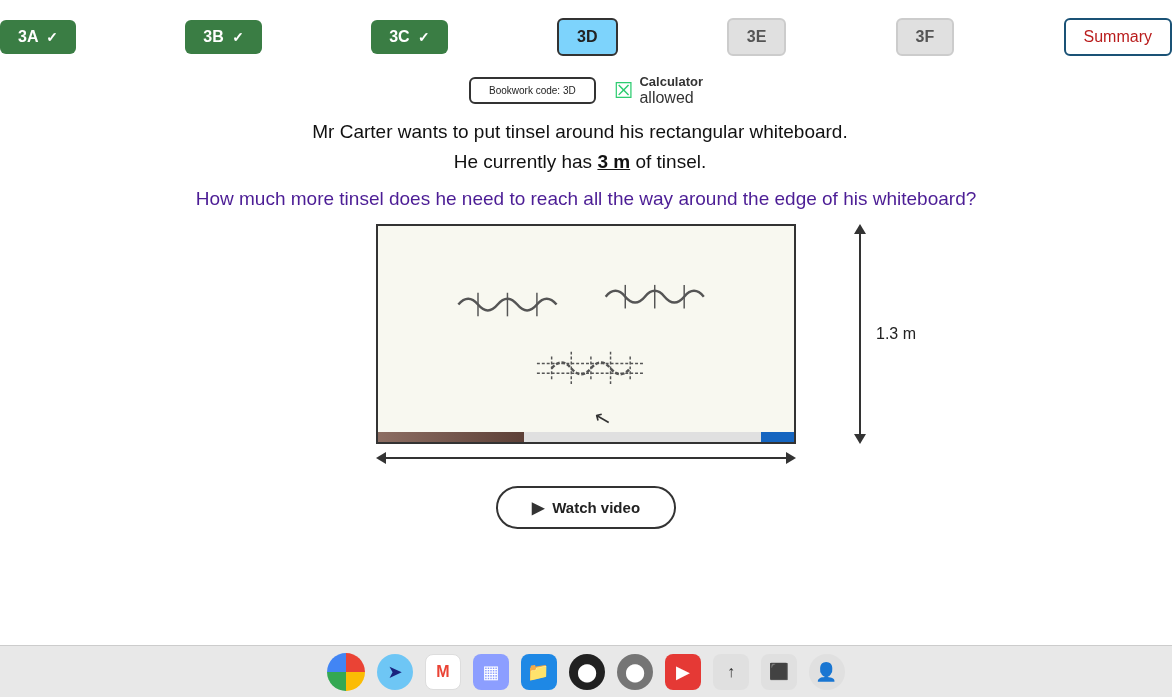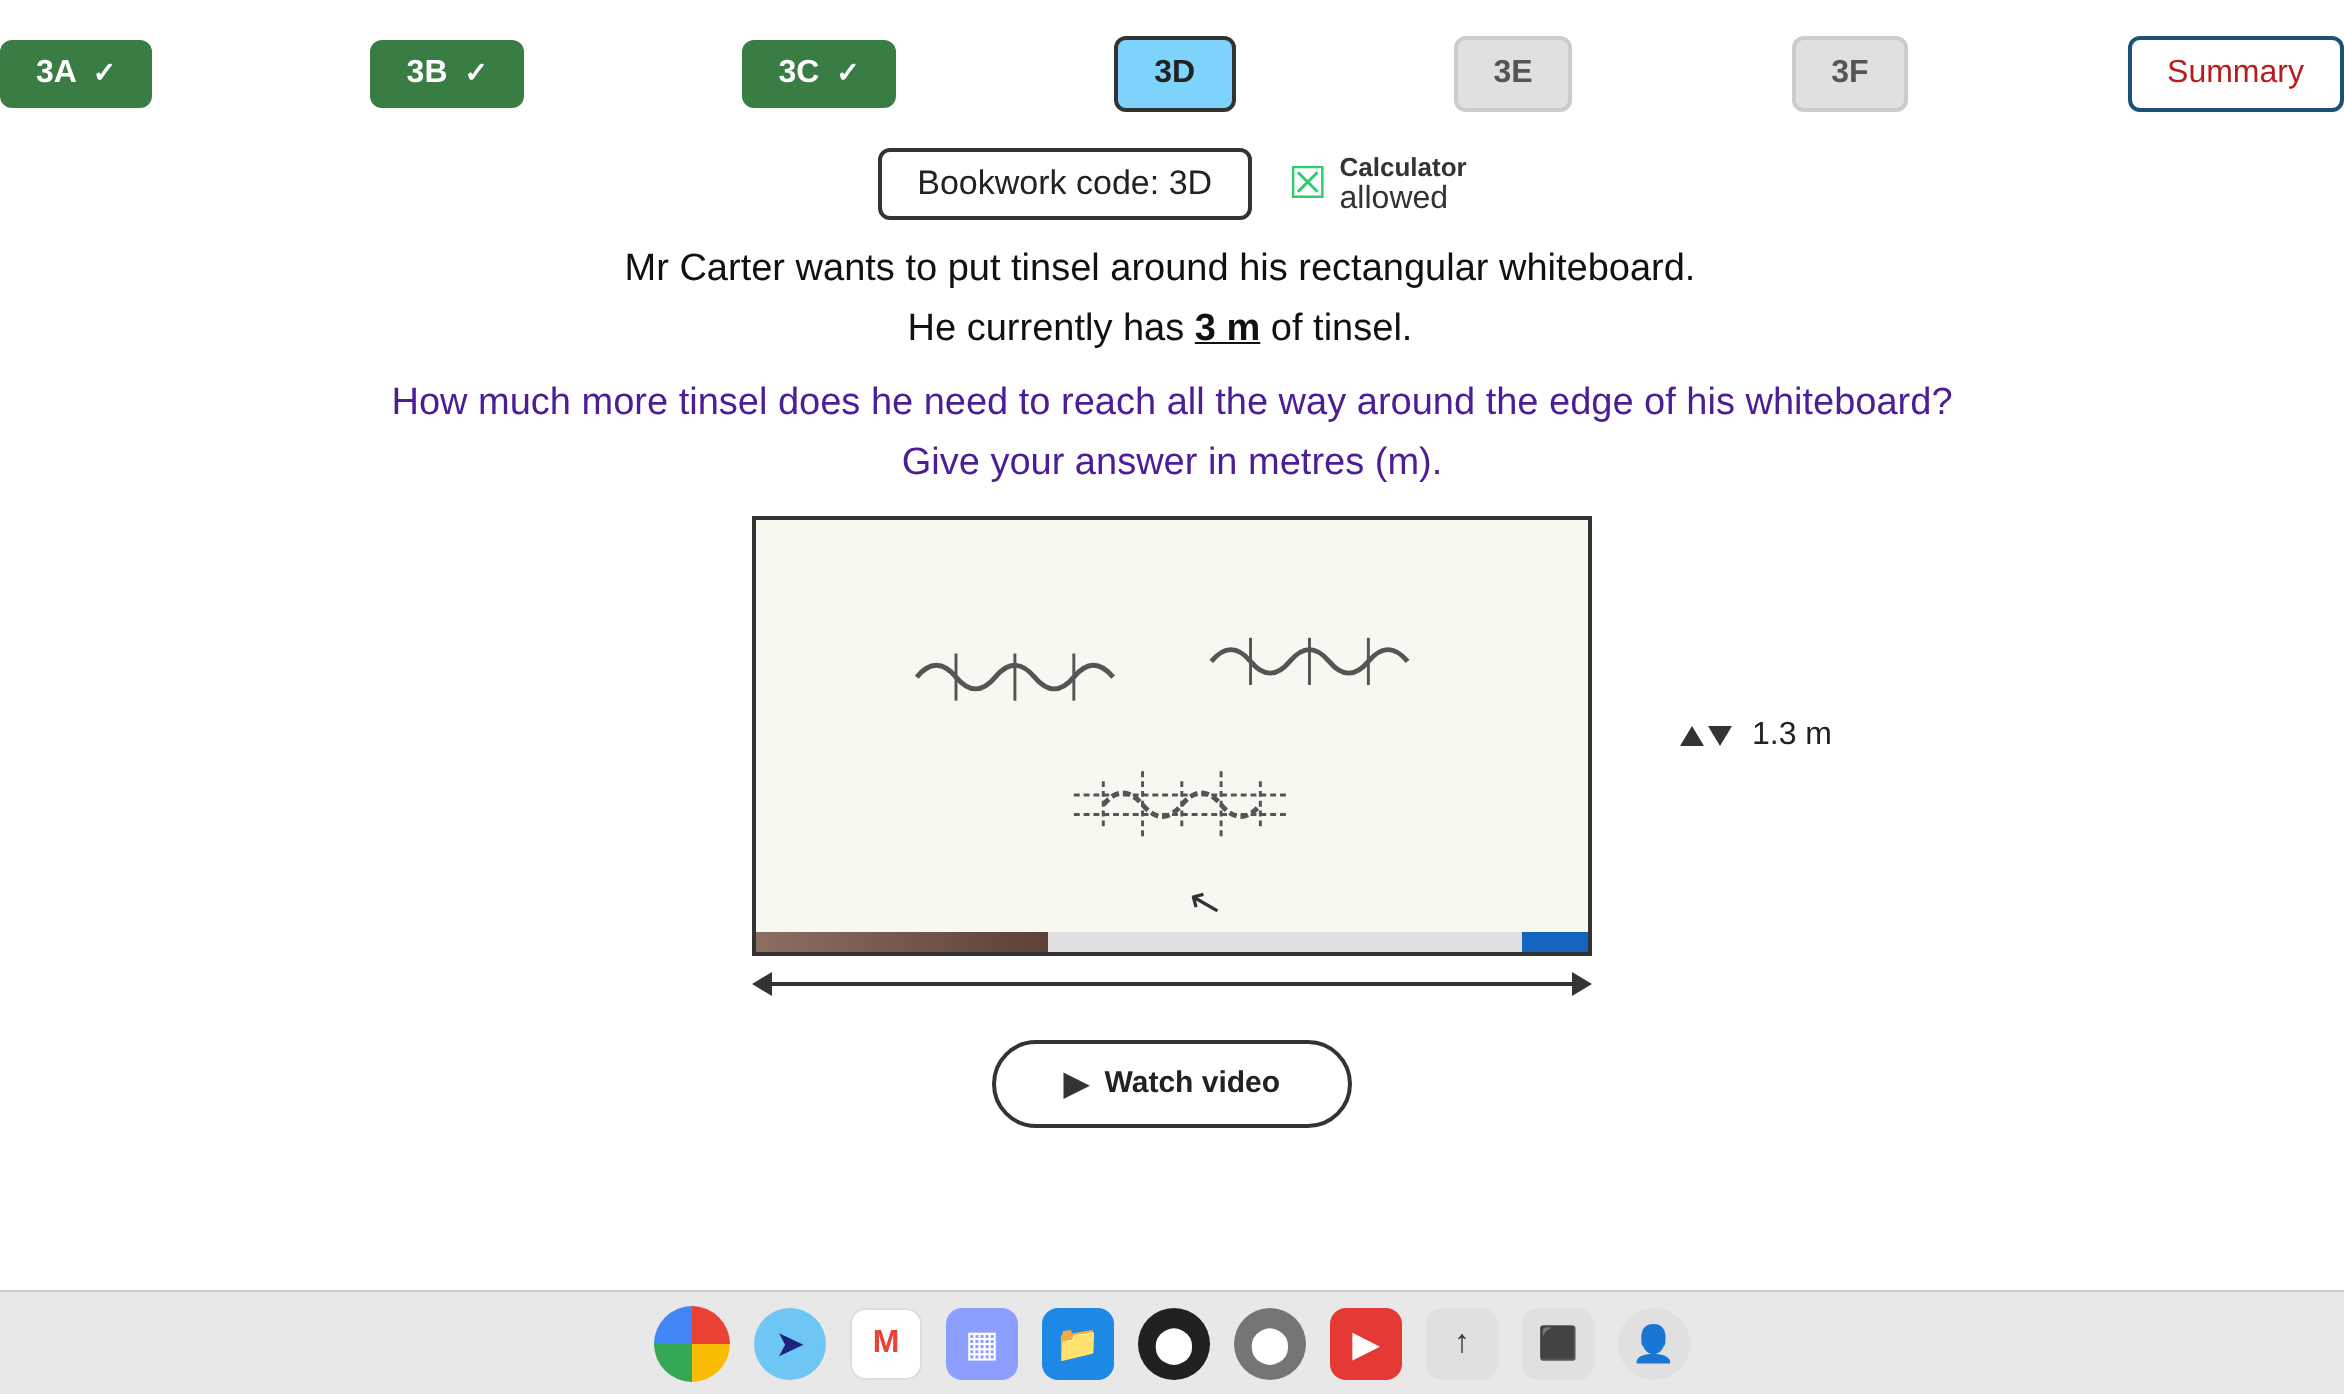--- a/index.html
+++ b/index.html
@@ -68,21 +68,21 @@
       justify-content: center;
       align-items: center;
       gap: 18px;
       margin: 8px 0 10px 0;
     }
 
     .bookwork-badge {
       border: 2px solid #333;
       border-radius: 6px;
       padding: 6px 18px;
-      font-size: 17px;
+      font-size: 10px;
       color: #222;
       background: #fff;
     }
 
     .calculator-info {
       display: flex;
       align-items: center;
       gap: 6px;
       font-size: 13px;
       color: #333;
@@ -290,21 +290,20 @@
     <div>Mr Carter wants to put tinsel around his rectangular whiteboard.</div>
     <div>
       <span>He currently has </span><span class="bold underline">3 m</span><span> of tinsel.</span>
     </div>
   </div>
 
   <div class="howmuch-section">
     <div>
       <span>How much </span><span class="bold">more</span><span> tinsel does he need to reach all the way around the edge of his whiteboard?</span>
     </div>
-    <div>Give your answer in metres (m).</div>
   </div>
 
   <div class="diagram-container">
     <div class="diagram-outer">
       <div class="whiteboard-wrapper">
         <div class="whiteboard">
 
           <svg viewBox="0 0 420 220" xmlns="http://www.w3.org/2000/svg">
 
             <path d="M80,80 Q90,68 100,80 Q110,92 120,80 Q130,68 140,80 Q150,92 160,80 Q170,68 180,80" fill="none" stroke="#555" stroke-width="2.5"></path>
@@ -339,21 +338,21 @@
           <div class="cursor-arrow">↖</div>
         </div>
 
         <div style="position:absolute; bottom:-20px; left:0; right:0; display:flex; align-items:center;">
           <div style="width:0;height:0;border-top:6px solid transparent;border-bottom:6px solid transparent;border-right:10px solid #333;"></div>
           <div style="flex:1;height:2px;background:#333;"></div>
           <div style="width:0;height:0;border-top:6px solid transparent;border-bottom:6px solid transparent;border-left:10px solid #333;"></div>
         </div>
       </div>
 
-      <div style="position:absolute; right:-70px; top:0; height:220px; display:flex; flex-direction:row; align-items:center;">
+      <div style="position:absolute; right:-70px; top:0; height:220px; display:flex; flex-direction:column; align-items:center;">
         <div style="width:0;height:0;border-left:6px solid transparent;border-right:6px solid transparent;border-bottom:10px solid #333;"></div>
         <div style="flex:1;width:2px;background:#333;"></div>
         <div style="width:0;height:0;border-left:6px solid transparent;border-right:6px solid transparent;border-top:10px solid #333;"></div>
 
         <div style="position:absolute;right:-50px;top:50%;transform:translateY(-50%);font-size:16px;color:#222;white-space:nowrap;">1.3 m</div>
       </div>
     </div>
   </div>
 
   <div style="display:flex;justify-content:center;margin-top:30px;">

